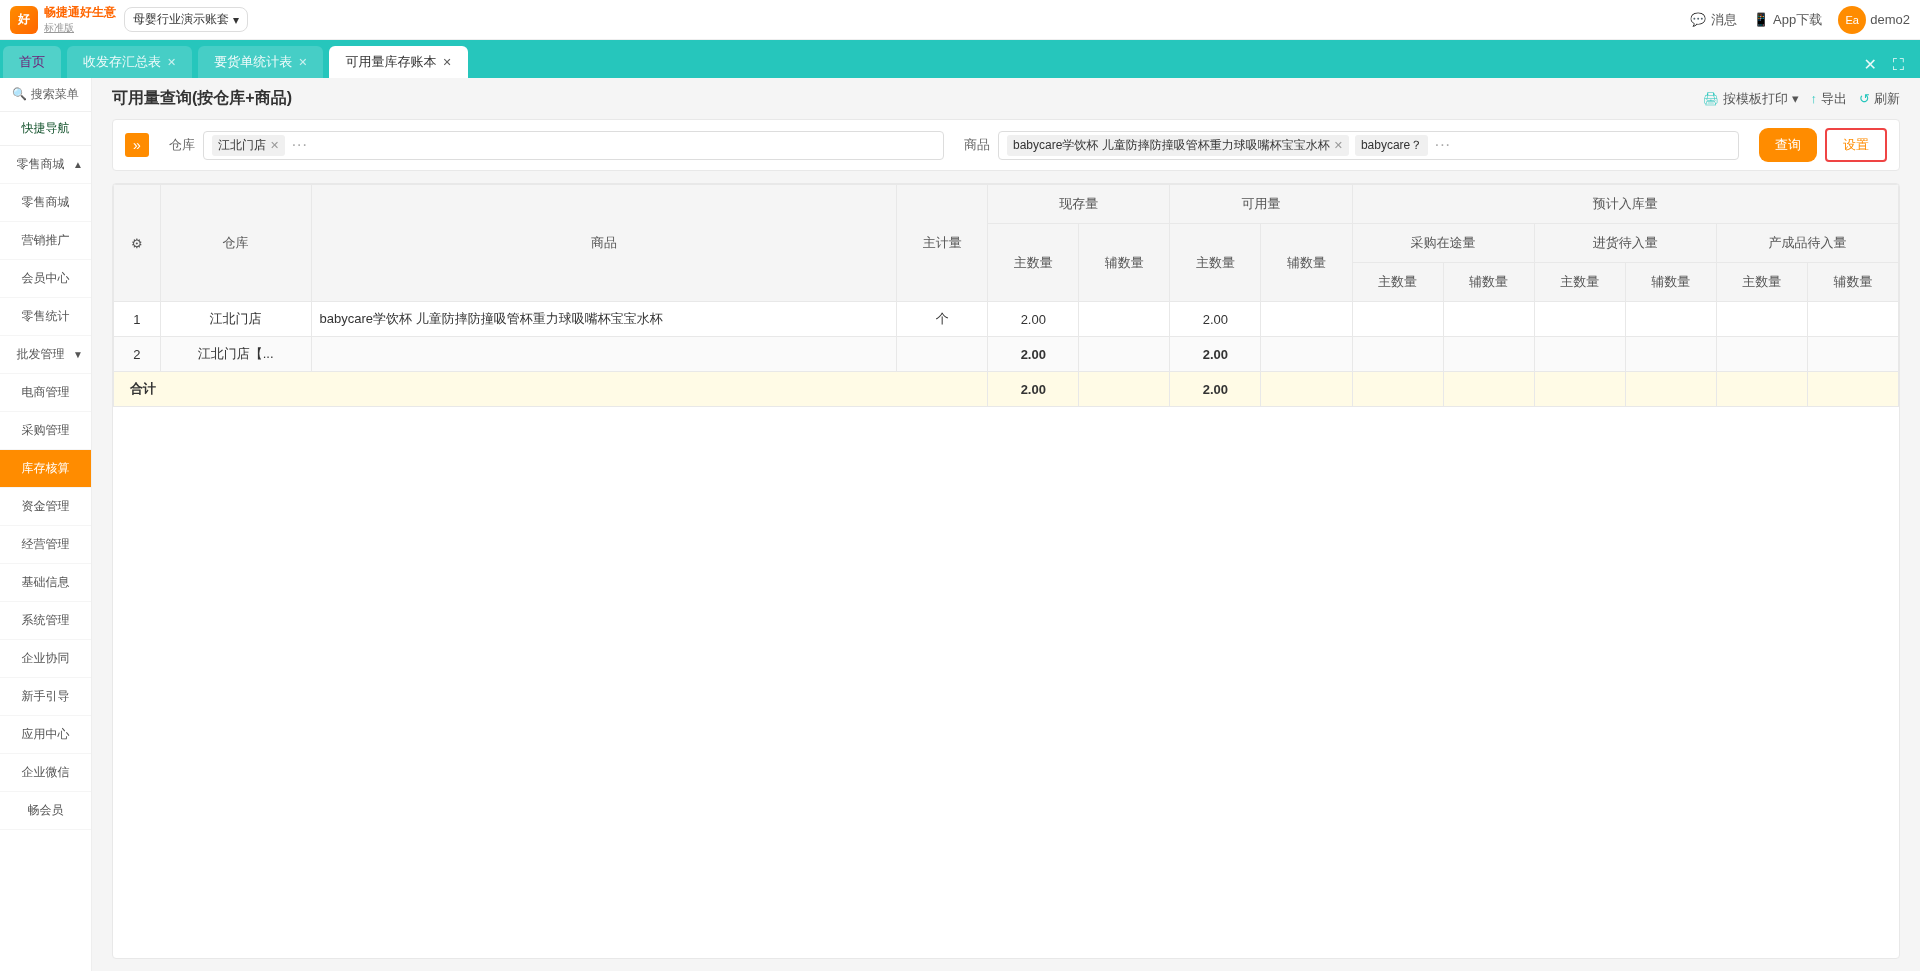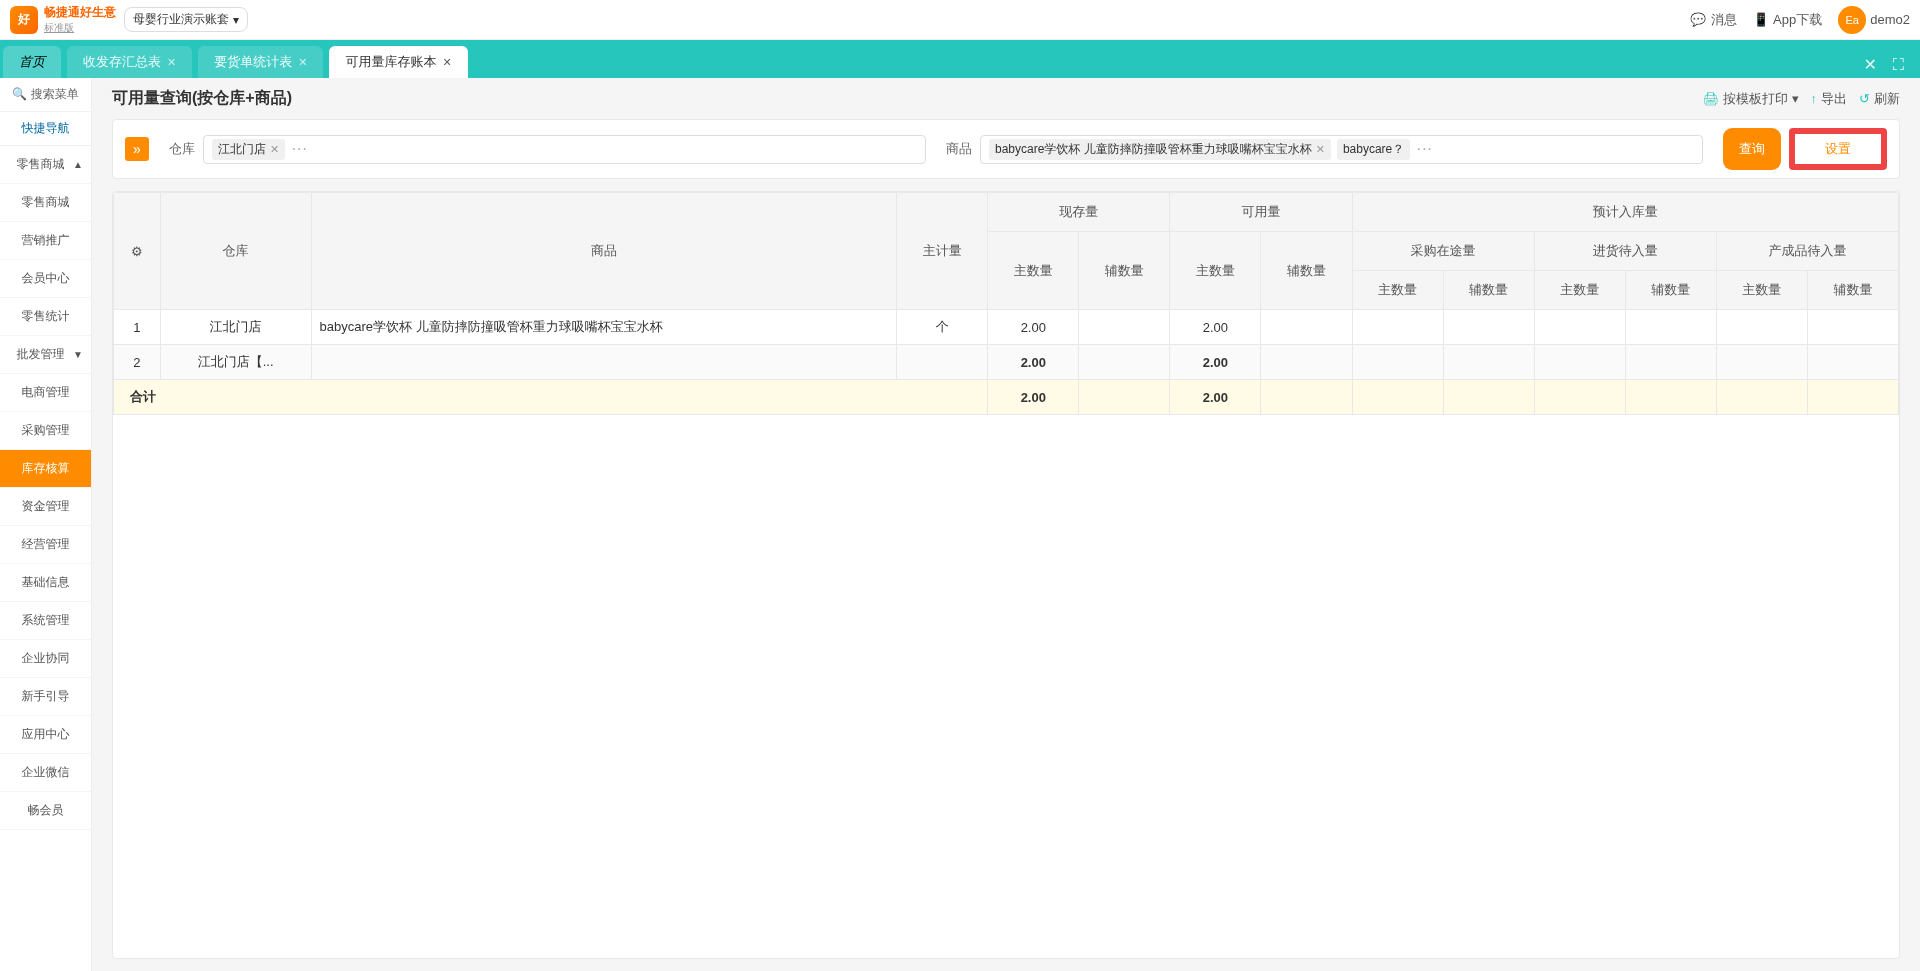--- a/index.html
+++ b/index.html
@@ -73,22 +73,21 @@
       margin-left: 3px;
       user-select: none;
     }
     .nav-tab.active {
       background: #fff;
       color: #333;
     }
     .nav-tab .close-icon { font-size: 11px; color: inherit; opacity: 0.8; }
     .nav-tab-home {
       background: rgba(255,255,255,0.2);
-      color: #000000;
-      font-style: italic;
+      color: #701a75;
     }
     .nav-tab-end {
       margin-left: auto;
       display: flex; align-items: center; gap: 8px; padding-right: 12px;
     }
     .nav-icon-btn {
       background: none; border: none; color: rgba(255,255,255,0.9);
       font-size: 16px; cursor: pointer; padding: 4px;
     }
 
@@ -110,21 +109,21 @@
     .sidebar-search {
       padding: 8px 6px;
       border-bottom: 1px solid #f0f0f0;
       font-size: 12px; color: #666; cursor: pointer;
       text-align: center;
     }
     .sidebar-nav {
       padding: 4px 0;
       border-bottom: 1px solid #f0f0f0;
       text-align: center;
-      font-size: 12px; color: #0369a1; cursor: pointer;
+      font-size: 12px; color: #14532d; cursor: pointer;
       padding: 8px 0;
     }
     .sidebar-item {
       display: flex; flex-direction: column; align-items: center;
       padding: 10px 4px;
       cursor: pointer;
       font-size: 12px; color: #555;
       border-bottom: 1px solid #f5f5f5;
     }
     .sidebar-item.active { background: #ff8c00; color: #fff; }
@@ -195,22 +194,22 @@
     .filter-tag .tag-close { cursor: pointer; color: #999; font-size: 11px; }
     .filter-ellipsis { color: #aaa; font-size: 16px; }
     .filter-actions {
       display: flex; gap: 8px; flex-shrink: 0;
     }
     .btn-query {
       background: #ff8c00; color: #fff; border: none;
       border-radius: 9px; padding: 6px 16px; font-size: 13px; cursor: pointer;
     }
     .btn-settings {
-      background: #fff; color: #ff8c00; border: 6px solid #ef4444;
-      border-radius: 4px; padding: 6px 30px; font-size: 13px; cursor: pointer;
+      background: #fff; color: #ff8c00; border: 2px solid #ef4444;
+      border-radius: 4px; padding: 6px 16px; font-size: 13px; cursor: pointer;
     }
 
     
     .table-area {
       margin: 12px 20px;
       background: #fff;
       border: 1px solid #e8e8e8;
       border-radius: 4px;
       overflow: auto;
       flex: 1;

